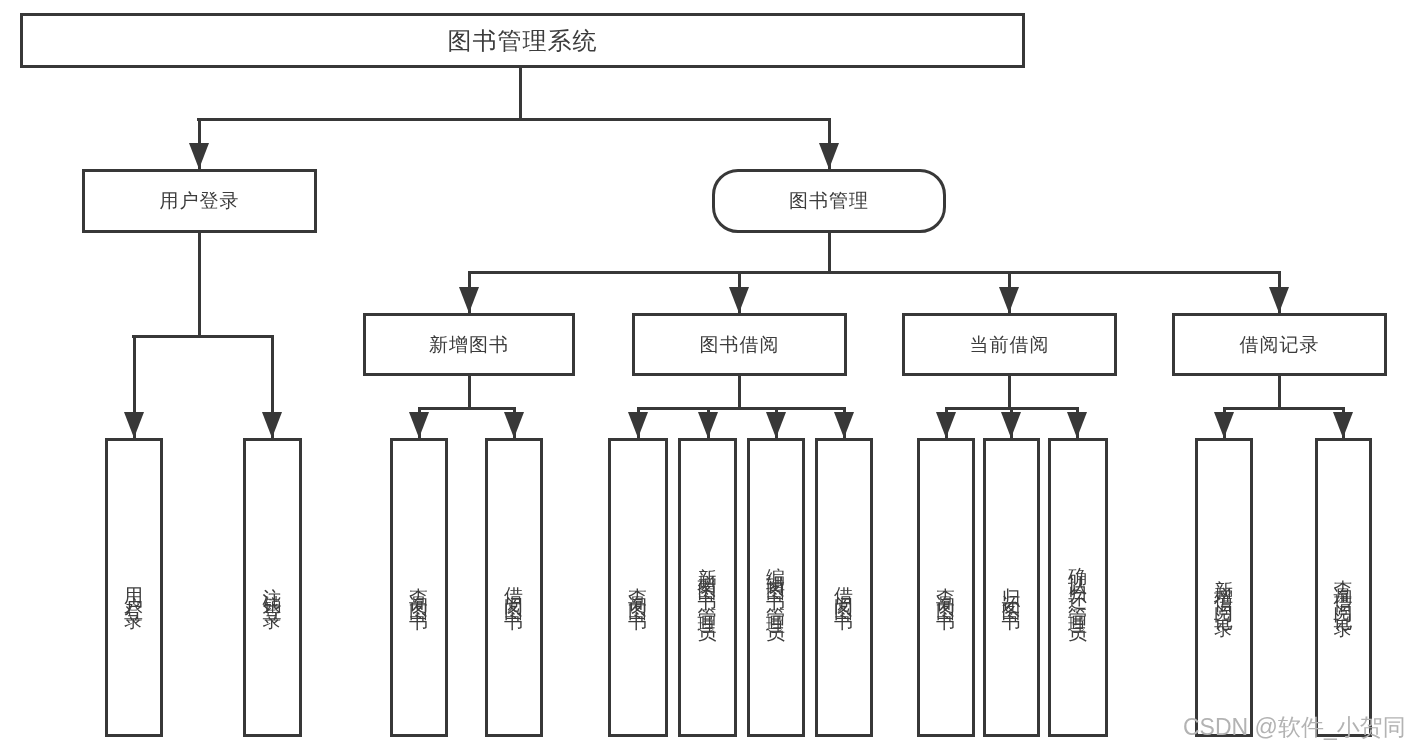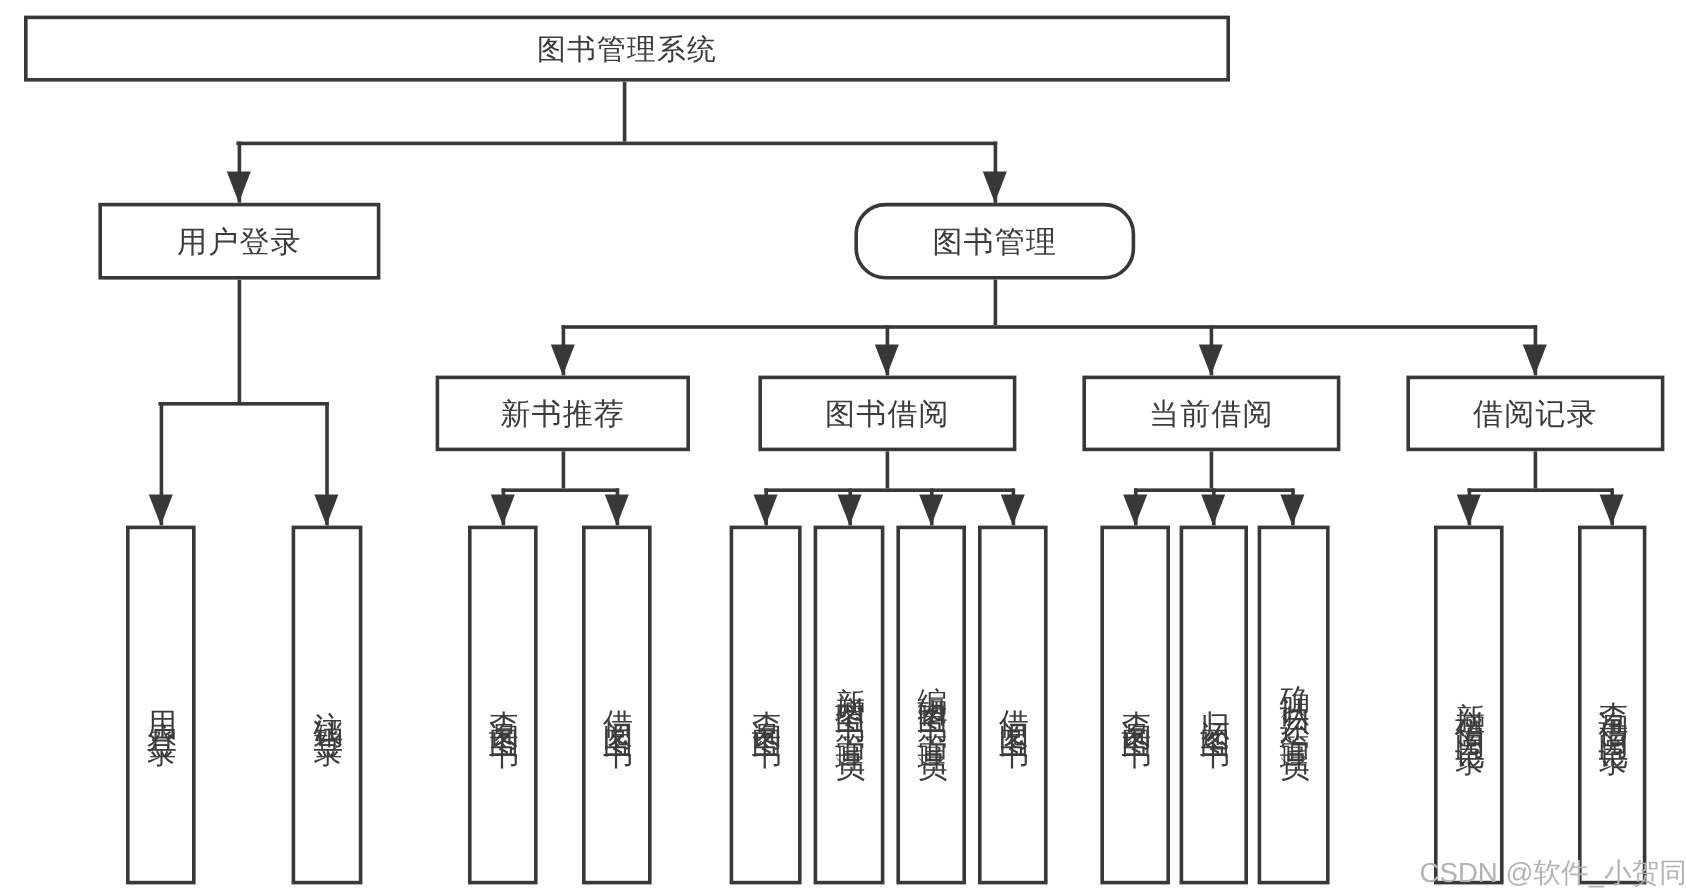--- a/index.html
+++ b/index.html
@@ -3,21 +3,21 @@
 <meta charset="utf-8">
 <style>
   html,body { margin:0; padding:0; background:#ffffff; }
   .stage {
     position:relative; width:1405px; height:747px; background:#ffffff;
     font-family:"Liberation Sans","DejaVu Sans",sans-serif; overflow:hidden;
   }
   .box {
     position:absolute; background:#ffffff; border:3px solid #383838;
     box-sizing:border-box; display:flex; align-items:center; justify-content:center;
-    color:#3c3c3c; font-size:25px; letter-spacing:1px; z-index:2;
+    color:#3c3c3c; font-size:19px; letter-spacing:1px; z-index:2;
   }
   .box.root { font-size:24px; }
   .vbox span {
     writing-mode:vertical-rl; text-orientation:mixed;
     letter-spacing:8px; line-height:1; white-space:nowrap;
   }
   .hline, .vline { position:absolute; background:#383838; z-index:1; }
   .hline { height:3px; }
   .vline { width:3px; }
   .arrow {
@@ -65,21 +65,21 @@
   <div class="vline" style="left:468px;top:271px;height:42px;"></div>
   <div class="arrow" style="left:459px;top:287px;"></div>
   <div class="vline" style="left:738px;top:271px;height:42px;"></div>
   <div class="arrow" style="left:729px;top:287px;"></div>
   <div class="vline" style="left:1008px;top:271px;height:42px;"></div>
   <div class="arrow" style="left:999px;top:287px;"></div>
   <div class="vline" style="left:1278px;top:271px;height:42px;"></div>
   <div class="arrow" style="left:1269px;top:287px;"></div>
 
   <div class="box" style="left:363px;top:313px;width:212px;height:63px;">
-    <span>新书推荐</span>
+    <span>新增图书</span>
   </div>
   <div class="box" style="left:632px;top:313px;width:215px;height:63px;">
     <span>图书借阅</span>
   </div>
   <div class="box" style="left:902px;top:313px;width:215px;height:63px;">
     <span>当前借阅</span>
   </div>
   <div class="box" style="left:1172px;top:313px;width:215px;height:63px;">
     <span>借阅记录</span>
   </div>

